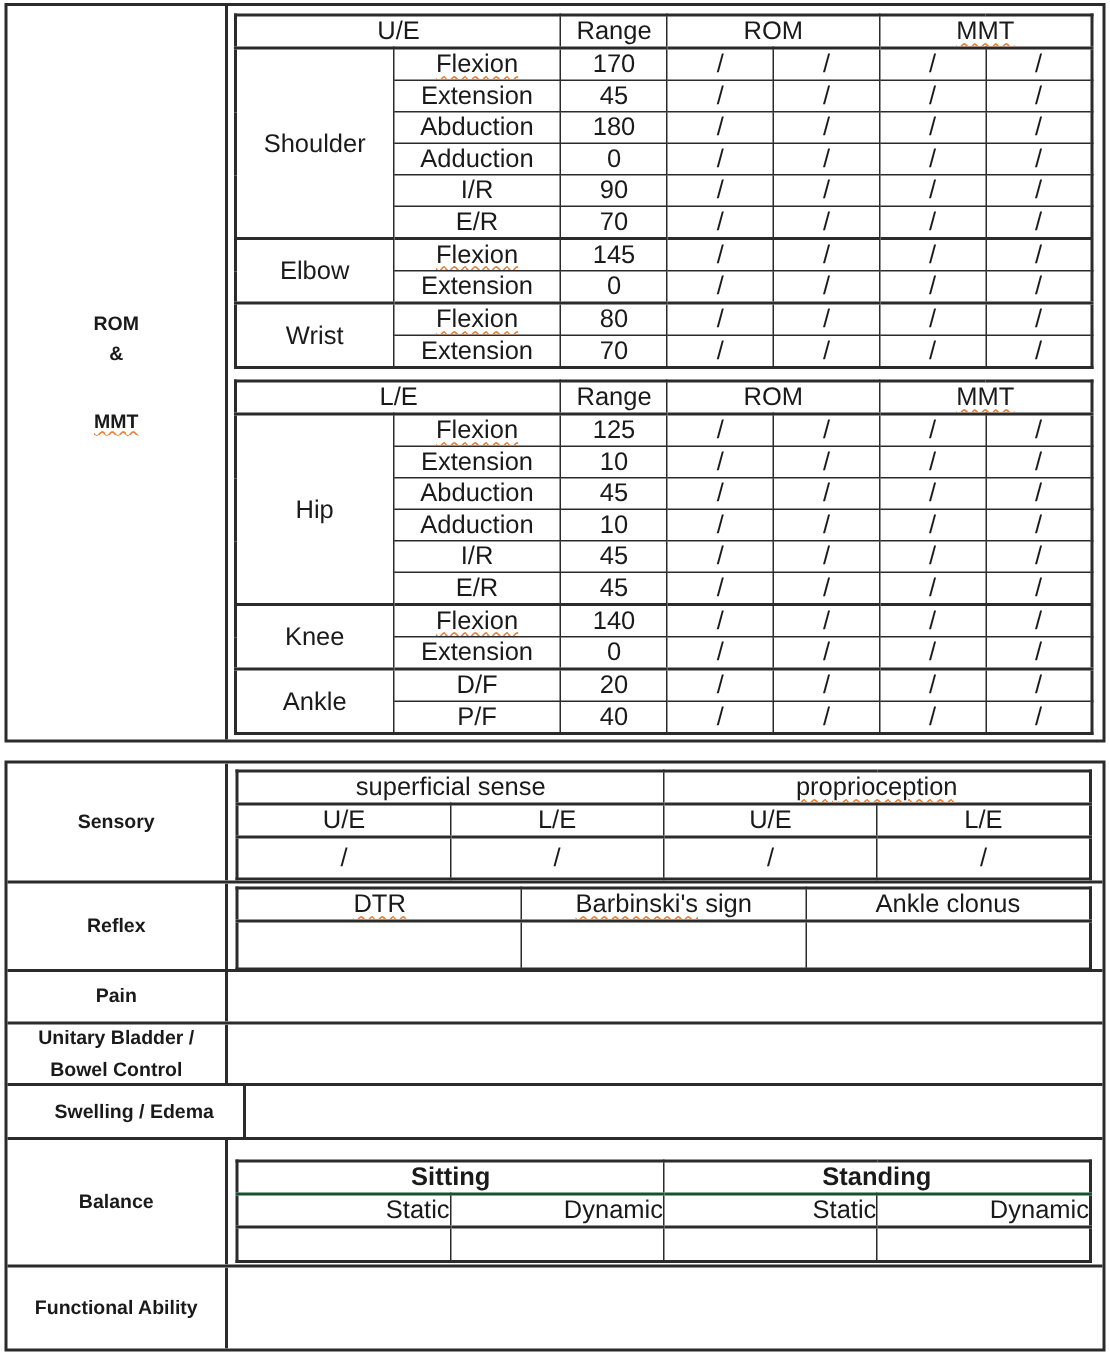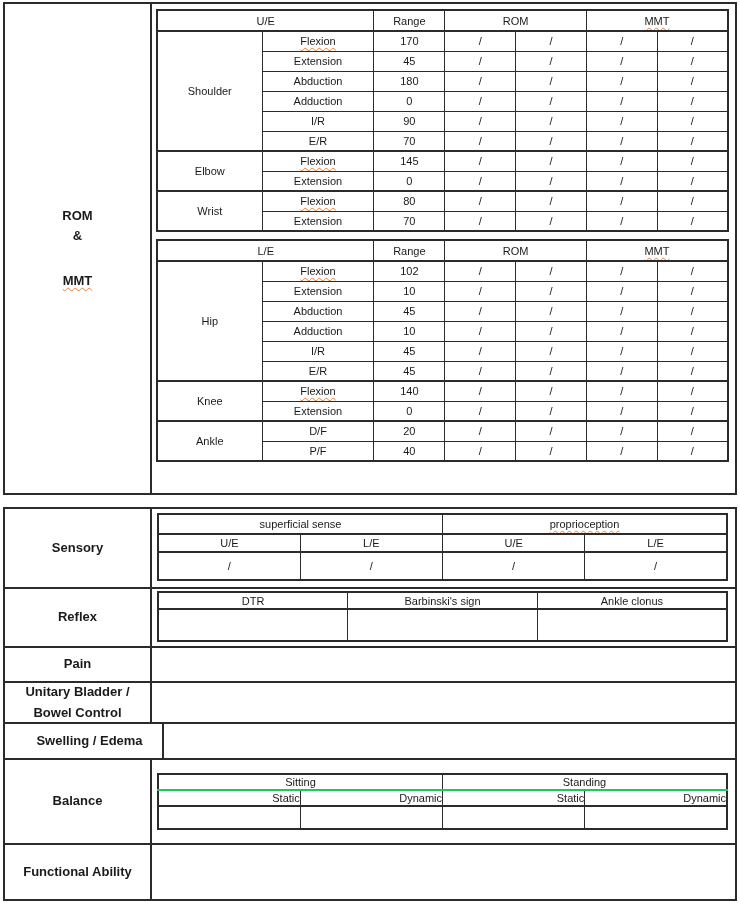--- a/index.html
+++ b/index.html
@@ -40,39 +40,39 @@
   .r-balance    { height:85px; }
   .r-functional { flex:1 1 auto;border-radius:11px; }
 
   .pad-sensory { padding:4px 7px 0 5px; }
   .pad-reflex  { padding:2px 7px 0 5px; }
   .pad-balance { padding:13px 7px 0 5px; }
 
   
   table.inner {
     width:100%; border-collapse:collapse; table-layout:fixed;
-    border:2px solid #2b2b2b; font-size:11px; background:#fff;
+    border:2px solid #2b2b2b; font-size:17px; background:#fff;
   }
   table.inner td {
     border:1px solid #2b2b2b; text-align:center; vertical-align:middle;
     padding:0; height:20px; overflow:hidden; white-space:nowrap;
   }
   table.inner tr.h td  { height:21px; border-bottom:2px solid #2b2b2b; }
   table.inner tr.g td  { border-top:2px solid #2b2b2b; }
   table.rt { margin-bottom:0; }
   table.rt.second { margin-top:7px; }
 
   table.st tr.h1 td { height:20px; border-bottom:2px solid #2b2b2b; }
   table.st tr.h2 td { height:18px; border-bottom:2px solid #2b2b2b; }
   table.st tr.v  td { height:28px; }
 
   table.rx tr.h1 td { height:17px; border-bottom:2px solid #2b2b2b; }
   table.rx tr.v  td { height:32px; }
 
-  table.bt tr.h1 td { height:16px; border-bottom:2px solid #22c55e; }
+  table.bt tr.h1 td { height:16px; border-bottom:2px solid #14532d;font-weight:bold; }
   table.bt tr.h2 td { height:16px; border-bottom:2px solid #2b2b2b;text-align:right; }
   table.bt tr.v  td { height:23px; }
 
   
   .sq {
     text-decoration-line:underline;
     text-decoration-style:wavy;
     text-decoration-color:#ed7d31;
     text-decoration-thickness:1px;
     text-underline-offset:2px;
@@ -208,21 +208,21 @@
         <tbody>
           <tr class="h">
             <td colspan="2">L/E</td>
             <td>Range</td>
             <td colspan="2">ROM</td>
             <td colspan="2"><span class="sq">MMT</span></td>
           </tr>
           <tr>
             <td rowspan="6">Hip</td>
             <td><span class="sq">Flexion</span></td>
-            <td>102</td>
+            <td>125</td>
             <td>/</td>
             <td>/</td>
             <td>/</td>
             <td>/</td>
           </tr>
           <tr>
             <td>Extension</td>
             <td>10</td>
             <td>/</td>
             <td>/</td>

